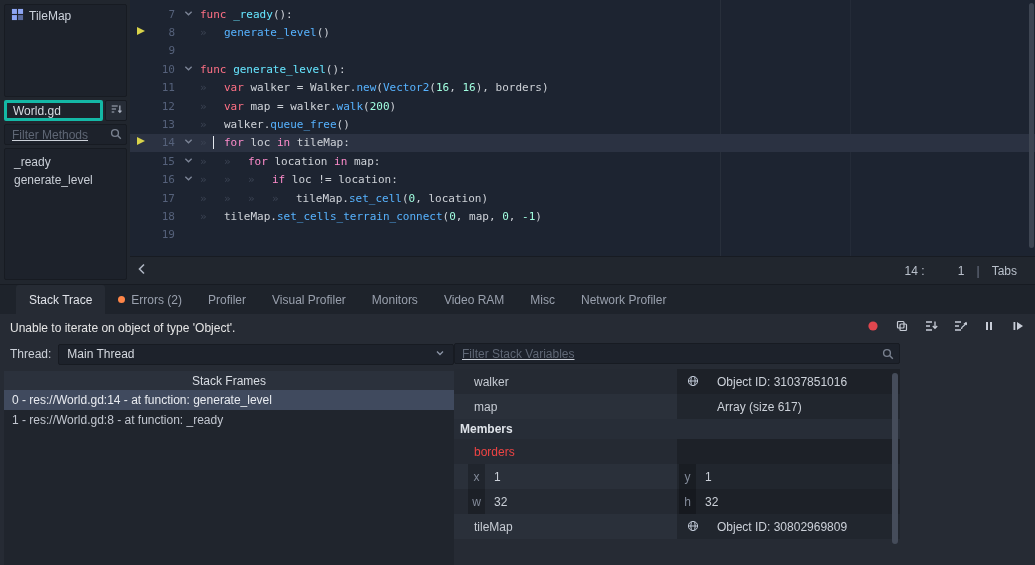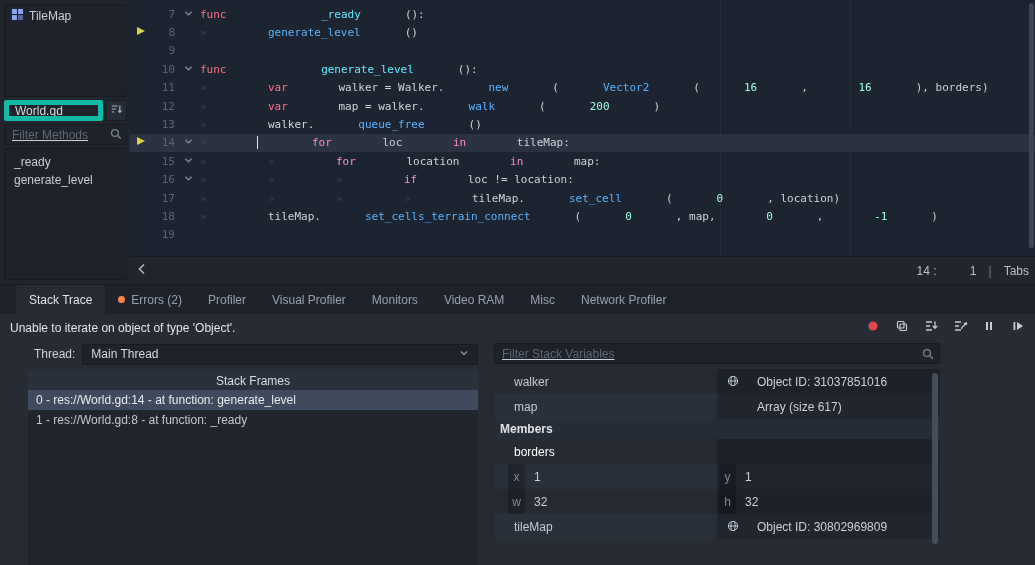--- a/index.html
+++ b/index.html
@@ -11,85 +11,85 @@
   }
   .app { width:1035px; height:565px; display:flex; flex-direction:column; }
 
   
   .top { height:284px; display:flex; min-height:0; }
 
   .sidebar { width:130px; padding:4px 3px 4px 4px; display:flex; flex-direction:column; }
   .scripts-box { height:93px; background:#1d222b; border:1px solid #171b22; border-radius:2px; padding:2px; }
   .script-item { display:flex; align-items:center; gap:5px; padding:1px 4px; height:18px; color:#ccd2db; }
   .worldgd-row { margin-top:3px; display:flex; gap:2px; height:21px; }
-  .script-name { flex:1; background:#1d222b; border:5px solid #14b8a6; border-radius:2px; display:flex; align-items:center; padding:0 6px; color:#d6dae1; overflow:hidden; white-space:nowrap; }
+  .script-name { flex:1; background:#1d222b; border:3px solid #14b8a6; border-radius:2px; display:flex; align-items:center; padding:0 6px; color:#d6dae1; overflow:hidden; white-space:nowrap; }
   .sort-btn { width:22px; background:#262c36; border:1px solid #171b22; border-radius:2px; display:flex; align-items:center; justify-content:center; }
   .filter-wrap { position:relative; margin-top:3px; height:21px; }
   input.filter { width:100%; height:21px; background:#1d222b; border:1px solid #171b22; border-radius:2px; color:#ccd1d9; padding:0 20px 0 7px; font:12px "Liberation Sans", sans-serif; outline:none;text-decoration:underline; }
   input.filter::placeholder { color:#5f6775; }
   .filter-wrap .icon-search { position:absolute; right:5px; top:4px; pointer-events:none; }
   .methods-box { flex:1; margin-top:3px; background:#1d222b; border:1px solid #171b22; border-radius:2px; padding:4px 0; }
   .method-item { height:18px; line-height:18px; padding:0 9px; color:#c9ced6; }
 
   .editor { flex:1; position:relative; background:#1d2431; display:flex; flex-direction:column; min-width:0; }
   .code-area { flex:1; position:relative; padding-top:5px; font-family:"DejaVu Sans Mono", monospace; font-size:11px; overflow:hidden; }
   .guide { position:absolute; top:0; bottom:0; width:1px; background:rgba(255,255,255,0.05); }
   .g1 { left:590px; } .g2 { left:720px; background:rgba(255,255,255,0.035); }
   .line { height:18.4px; display:flex; align-items:center; position:relative; }
   .line.current { background:#2b3242; }
   .bp-col { width:22px; display:flex; justify-content:center; align-items:center; flex:none; }
   .ln-col { width:32px; text-align:right; padding-right:9px; color:#55617a; flex:none; }
   .fold-col { width:16px; display:flex; align-items:center; flex:none; }
-  .code { flex:1; display:flex; align-items:center; white-space:pre; min-width:0;gap:44px; }
+  .code { flex:1; display:flex; align-items:center; white-space:pre; min-width:0; }
   .tab-m { display:inline-block; width:24px; color:#3b4353; flex:none; }
   .tk-kw   { color:#ff7085; }
   .tk-ctrl { color:#ff8ccc; }
   .tk-fn   { color:#66e6ff; }
   .tk-call { color:#57b3ff; }
   .tk-num  { color:#a1ffe0; }
   .tk-txt  { color:#ced2d8; }
   .caret { width:1px; height:13px; background:#e4e8ee; margin-left:-11px; margin-right:10px; flex:none; }
   .editor-scrollbar { position:absolute; right:1px; top:3px; width:5px; height:245px; }
   .editor-scrollbar .thumb { width:5px; height:100%; background:#3e4552; border-radius:3px; }
-  .status-bar { height:28px; border-top:1px solid #171b22; background:#21262e; display:flex; align-items:center; justify-content:space-between; padding:0 6px 0 6px; color:#b9c0cb;gap:8px; }
+  .status-bar { height:28px; border-top:1px solid #171b22; background:#21262e; display:flex; align-items:center; justify-content:space-between; padding:0 18px 0 6px; color:#b9c0cb;gap:8px; }
   .pos-col { margin-left:30px; }
   .pos-bar { margin:0 12px; color:#707889; }
 
   
   .tabbar { height:30px; background:#1e232b; border-top:1px solid #171b22; display:flex; align-items:stretch; padding-left:16px; }
   .tab { padding:0 13px; display:flex; align-items:center; gap:6px; color:#99a0ad; white-space:nowrap; }
   .tab.active { background:#262b34; color:#e0e3e9; border-radius:3px 3px 0 0; }
   .tab .dot { width:7px; height:7px; border-radius:50%; background:#ff8648; flex:none; }
 
   
   .debugger { flex:1; background:#262b34; display:flex; flex-direction:column; min-height:0; }
   .error-row { height:27px; display:flex; align-items:center; padding:0 8px 0 10px; flex:none; }
   .error-text { flex:1; color:#e5e5e5; overflow:hidden; white-space:nowrap; }
   .dbg-buttons { display:flex; gap:11px; align-items:center; }
   .dbg-btn { width:18px; height:18px; display:flex; align-items:center; justify-content:center; }
 
-  .dbg-body { flex:1; display:flex; gap:16px; padding:2px 4px 0 4px; min-height:0;margin-left:24px; }
+  .dbg-body { flex:1; display:flex; gap:0; padding:2px 4px 0 4px; min-height:0; }
 
   .col-left { width:450px; display:flex; flex-direction:column; flex:none; min-height:0; }
   .thread-row { height:22px; display:flex; align-items:center; gap:7px; flex:none; }
   .thread-label { padding-left:6px; color:#ccd1d9; }
   .thread-dd { flex:1; height:21px; background:#1d222b; border:1px solid #171b22; border-radius:2px; display:flex; align-items:center; justify-content:space-between; padding:0 8px; color:#d4d8df; }
   .frames-header { margin-top:6px; height:19px; background:#2b313c; display:flex; align-items:center; justify-content:center; color:#d9dde4; flex:none; }
   .frames-list { flex:1; background:#20252d; min-height:0; }
   .frame-row { height:20px; line-height:20px; padding:0 8px; color:#c2c7d0; white-space:nowrap; overflow:hidden; }
   .frame-row.selected { background:#404a5e; color:#e8ebf0; }
 
   .col-mid { width:446px; display:flex; flex-direction:column; position:relative; flex:none; min-height:0; }
   .filter-vars-wrap { position:relative; height:22px; flex:none; }
   .vars-table { margin-top:4px; flex:1; display:flex; flex-direction:column; overflow:hidden; min-height:0; }
   .var-row, .pair-row { display:flex; height:25px; flex:none; }
   .shade0 { background:#252a33; }
   .shade1 { background:#2a303a; }
   .var-name { width:50%; display:flex; align-items:center; padding-left:20px; color:#c6cbd3; overflow:hidden; }
-  .var-name.dim { color:#ffffff; }
+  .var-name.dim { color:#ef4444; }
   .var-value { width:50%; position:relative; display:flex; align-items:center; background:rgba(0,0,0,0.2); overflow:hidden; }
   .var-value .obj-icon { position:absolute; left:10px; top:6px; }
   .var-value-text { margin-left:40px; color:#ccd1d9; white-space:nowrap; }
   .var-header { height:20px; background:#272d37; display:flex; align-items:center; padding-left:6px; font-weight:bold; color:#dfe3e9; flex:none; }
   .pair-half { width:50%; display:flex; align-items:center; }
   .pair-half.second { background:rgba(0,0,0,0.2); }
   .pair-k { width:17px; height:100%; display:flex; align-items:center; justify-content:center; background:rgba(0,0,0,0.22); color:#828a99; margin-right:9px; flex:none; }
   .pair-half.first .pair-k { margin-left:14px; }
   .pair-half.second .pair-k { margin-left:2px; }
   .pair-v { color:#ccd1d9; }

